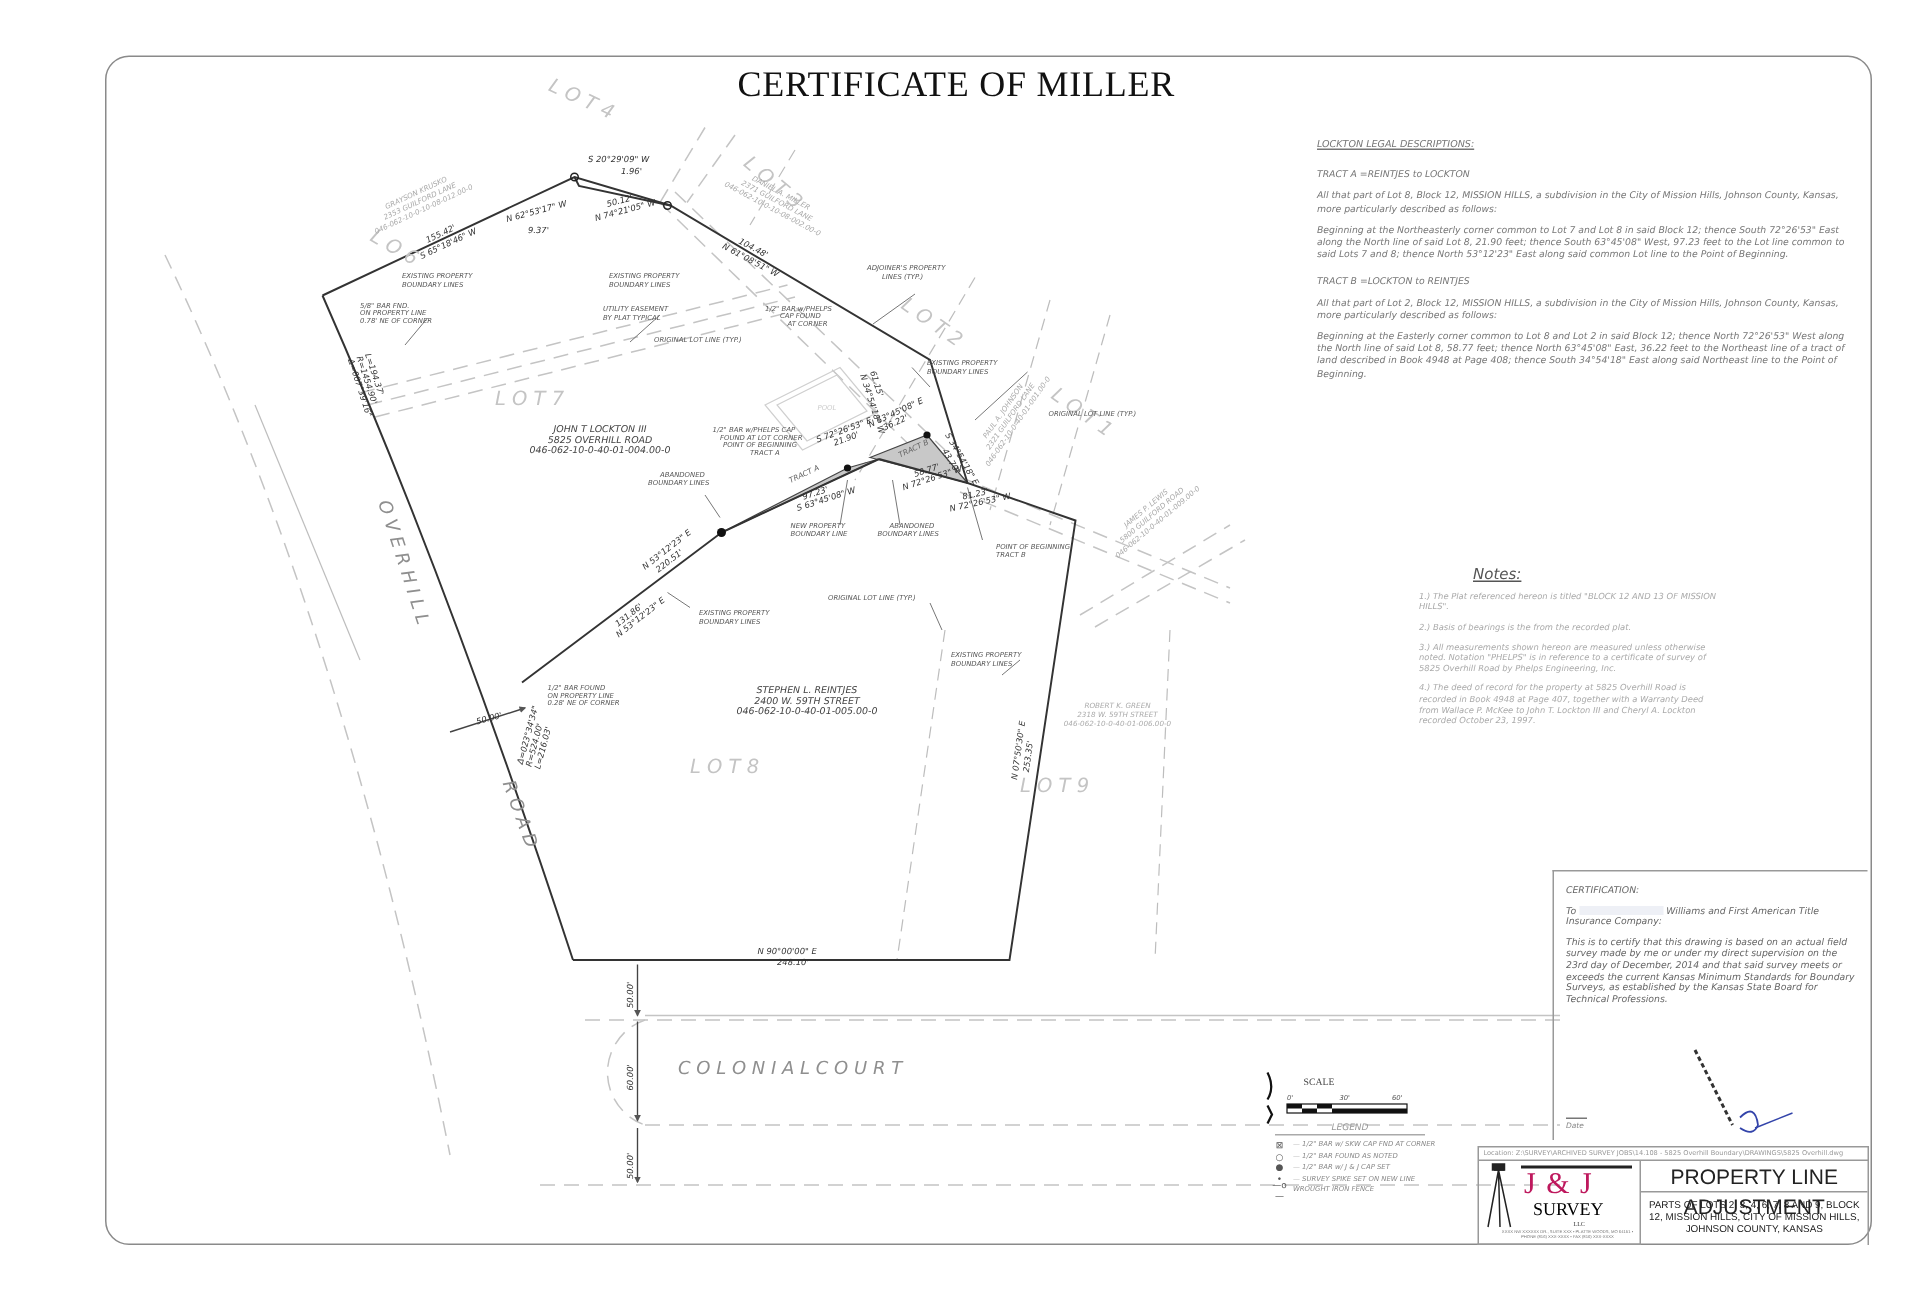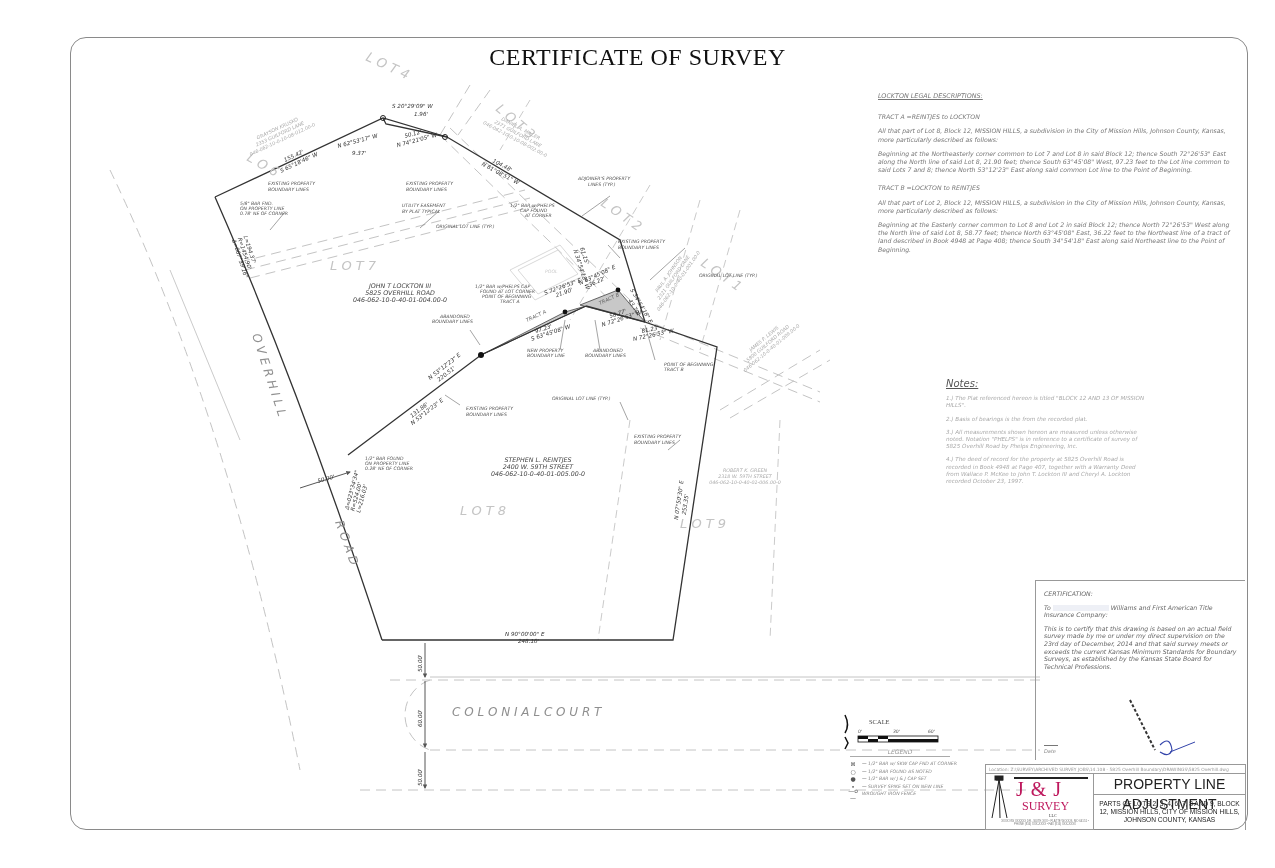--- a/index.html
+++ b/index.html
@@ -8,51 +8,51 @@
   .title { position:absolute; left:0; width:1275px; top:44px; text-align:center; font-family:"Liberation Serif", serif; font-size:24px; letter-spacing:0.5px; color:#111; }
   svg.plan { position:absolute; left:0; top:0; }
   .cad { font-family:"DejaVu Sans", sans-serif; font-style:italic; }
   .panel { position:absolute; font-family:"DejaVu Sans", sans-serif; font-style:italic; color:#777; }
   .legal { left:878px; top:92px; width:360px; font-size:6.2px; line-height:8.2px; }
   .legal .hd { text-decoration:underline; margin-bottom:13px; font-size:6.4px; }
   .legal .sub { margin-bottom:6px; }
   .legal p { margin:0 0 6px 0; }
   .legal .tb { margin-top:10px; }
   .notes { left:946px; top:380px; width:200px; font-size:5.6px; line-height:7.2px; color:#aaa; }
-  .notes .hd { font-size:10px; color:#555; text-decoration:underline; margin-bottom:8px; }
+  .notes .hd { font-size:10px; color:#555; text-decoration:underline; margin-bottom:8px;margin-left:36px; }
   .notes p { margin:0 0 6px 0; }
   .cert { position:absolute; left:1035px; top:580px; width:210px; height:180px; border-left:1.5px solid #999; border-top:1.5px solid #999; box-sizing:border-box; }
   .cert .inner { padding:9px 6px 0 8px; font-family:"DejaVu Sans", sans-serif; font-style:italic; font-size:6.2px; line-height:7.6px; color:#666; }
   .cert p { margin:0 0 6px 0; }
   .cert .blur { display:inline-block; width:56px; height:6px; background:#eef0f6; vertical-align:middle; }
   .cert .date { position:absolute; left:8px; bottom:6px; font-size:5px; color:#888; font-style:italic; font-family:"DejaVu Sans", sans-serif; }
   .cert .dateline { position:absolute; left:8px; bottom:14px; width:14px; border-top:1px solid #777; }
   .titleblock { position:absolute; left:985px; top:764px; width:261px; height:66px; }
   .tb-loc { position:absolute; left:0; top:0; width:261px; height:10px; border:1px solid #999; box-sizing:border-box; font-size:4.4px; color:#999; padding:2px 3px; white-space:nowrap; overflow:hidden; font-family:"DejaVu Sans", sans-serif; }
   .tb-logo { position:absolute; left:0; top:10px; width:109px; height:56px; border:1px solid #999; border-top:none; box-sizing:border-box; }
   .tb-right { position:absolute; left:109px; top:10px; width:152px; height:56px; border-right:1px solid #999; box-sizing:border-box; }
   .tb-proj { height:20px; border-bottom:1px solid #999; font-size:14px; text-align:center; line-height:20px; color:#222; font-family:"Liberation Sans", sans-serif; }
   .tb-desc { font-size:6.6px; text-align:center; line-height:8px; padding-top:5px; color:#222; font-family:"Liberation Sans", sans-serif; }
   .jj { position:absolute; left:30px; top:4px; font-family:"Liberation Serif", serif; font-size:20px; color:#be185d; letter-spacing:1px; }
   .jjbar { position:absolute; left:28px; top:3px; width:74px; border-top:2px solid #222; }
-  .survey { position:absolute; left:36px; top:25px; font-family:"Liberation Serif", serif; font-size:12px; color:#be185d; }
+  .survey { position:absolute; left:36px; top:25px; font-family:"Liberation Serif", serif; font-size:12px; color:#000000; }
   .llc { position:absolute; left:63px; top:39px; font-family:"Liberation Serif", serif; font-size:4px; color:#333; }
   .addr { position:absolute; left:12px; top:46px; width:94px; font-size:2.8px; color:#777; text-align:center; line-height:3.4px; }
   .scale { position:absolute; left:855px; top:718px; width:120px; }
   .scale .lbl { font-family:"Liberation Serif", serif; font-size:6.5px; color:#444; position:absolute; left:14px; top:0; }
   .legend { position:absolute; left:848px; top:748px; width:140px; font-family:"DejaVu Sans", sans-serif; font-style:italic; font-size:4.6px; color:#888; }
   .legend .hd { text-align:center; font-size:6px; color:#999; border-bottom:1px solid #aaa; padding-bottom:1px; margin-bottom:3px; width:100px; margin-left:2px;}
   .legend .row { display:flex; align-items:center; gap:4px; height:7.5px; }
   .legend .sym { width:10px; text-align:center; color:#555; font-style:normal; font-size:6px; }
 </style>
 </head>
 <body>
 
 <div class="sheet"></div>
-<div class="title">CERTIFICATE OF SURVEY</div>
+<div class="title">CERTIFICATE OF MILLER</div>
 
 <svg class="plan" width="1275" height="868" viewBox="0 0 1275 868">
   <defs>
     <marker id="arr" markerWidth="5" markerHeight="5" refX="4" refY="2.5" orient="auto">
       <path d="M0,0 L5,2.5 L0,5 z" fill="#555"></path>
     </marker>
   </defs>
 
   <g stroke="#c4c4c4" stroke-width="1" fill="none" stroke-dasharray="10 6">
     <path d="M110,170 Q230,420 300,770"></path>

